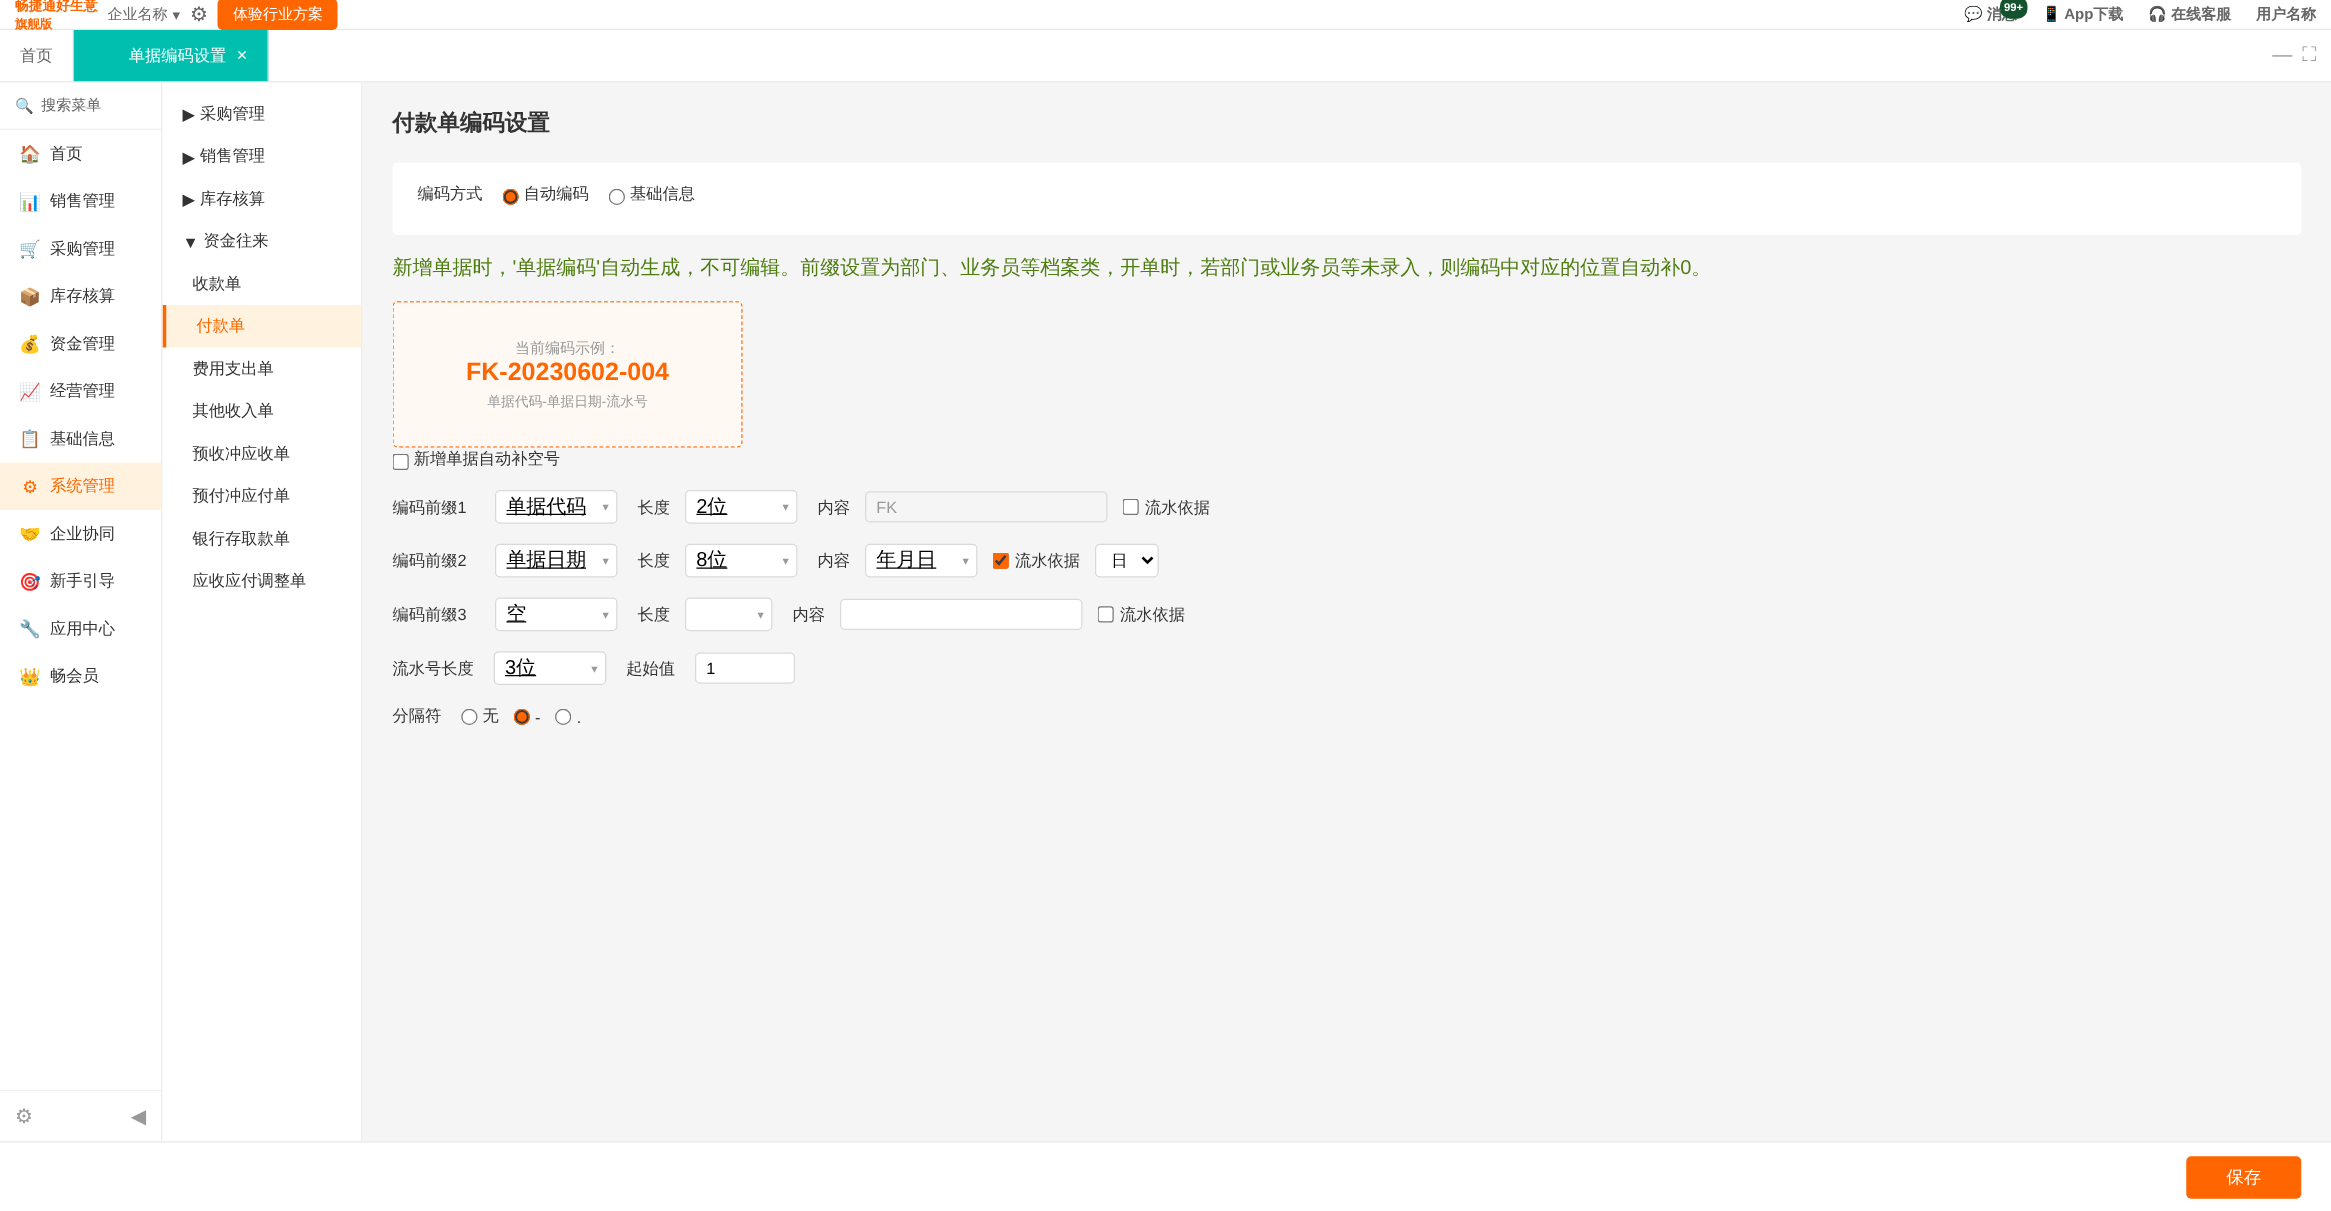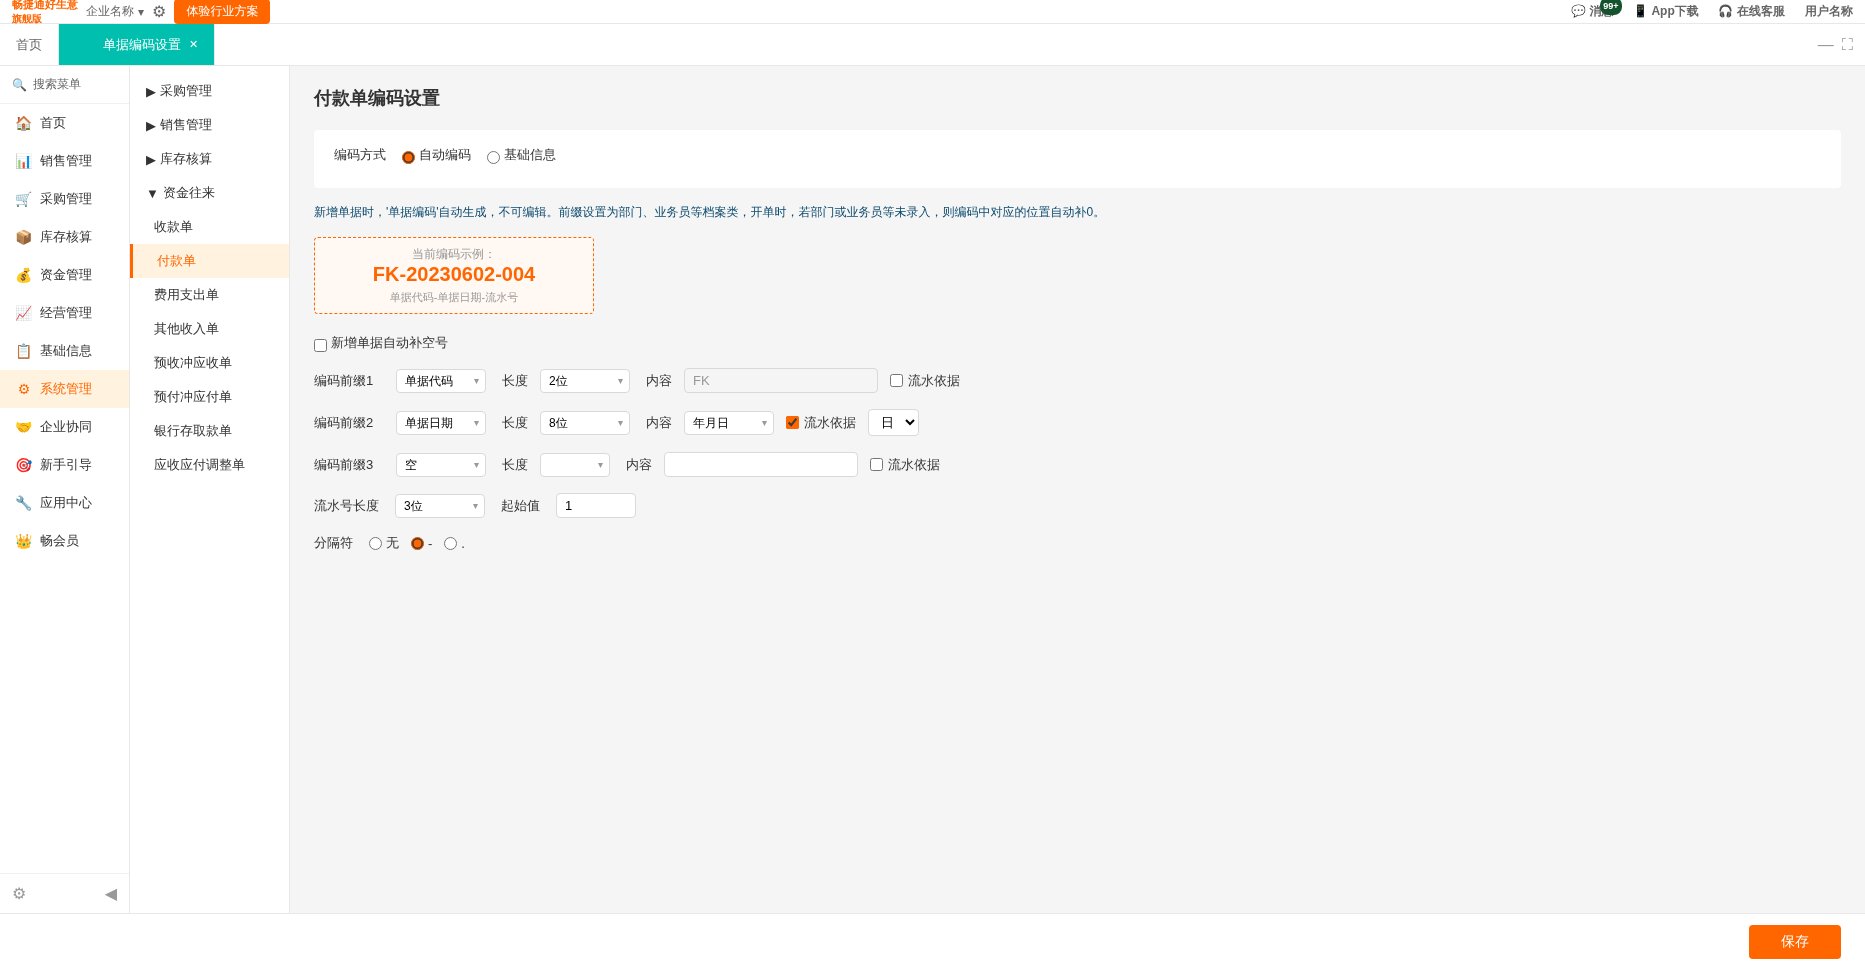--- a/index.html
+++ b/index.html
@@ -47,24 +47,24 @@
 
     
     .section-box { background: #fff; border-radius: 4px; padding: 16px 20px; margin-bottom: 16px; }
     .encoding-method { display: flex; align-items: center; gap: 16px; margin-bottom: 8px; }
     .encoding-label { color: #333; font-size: 13px; }
     .radio-group { display: flex; align-items: center; gap: 16px; }
     .radio-item { display: flex; align-items: flex-end; gap: 4px; cursor: pointer; font-size: 13px; }
     .radio-item input[type="radio"] { accent-color: #f60; }
 
     
-    .info-text { font-size: 12px; color: #0c4a6e; margin-bottom: 16px; }
-
-    
-    .preview-box { background: #fff8f3; border: 1px dashed #f60; border-radius: 4px; padding: 8px 20px; margin-bottom: 20px; display: inline-block; min-width: 280px; }
+    .info-text { font-size: 16px; color: #4d7c0f; margin-bottom: 16px; }
+
+    
+    .preview-box { background: #fff8f3; border: 1px dashed #f60; border-radius: 4px; padding: 28px 20px; display: inline-block; min-width: 280px; }
     .preview-label { font-size: 12px; color: #999; text-align: center; }
     .preview-code { font-size: 20px; font-weight: bold; color: #f60; text-align: center; }
     .preview-desc { font-size: 11px; color: #999; text-align: center; margin-top: 4px; }
 
     
     .checkbox-row { display: flex; align-items: flex-end; gap: 4px; margin-bottom: 16px; font-size: 13px; color: #333; }
     .checkbox-row input[type="checkbox"] { accent-color: #f60; }
 
     
     .config-row { display: flex; align-items: center; gap: 12px; margin-bottom: 16px; flex-wrap: wrap; }
@@ -89,21 +89,21 @@
     .sep-options { display: flex; align-items: center; gap: 12px; }
     .sep-option { display: flex; align-items: center; gap: 4px; font-size: 13px; cursor: pointer; }
     .sep-option input[type="radio"] { accent-color: #f60; }
 
     
     .bottom-bar { height: 56px; background: #fff; border-top: 1px solid #e8e8e8; display: flex; align-items: center; justify-content: flex-end; padding: 0 24px; flex-shrink: 0; }
     .save-btn { background: #f60; color: #fff; border: none; border-radius: 4px; padding: 8px 32px; font-size: 14px; cursor: pointer; }
 
     
     .select-custom { position: relative; display: inline-flex; align-items: center; border: 1px solid #d9d9d9; border-radius: 4px; background: #fff; padding: 4px 8px; min-width: 90px; font-size: 13px; cursor: pointer; }
-    .select-custom select { border: none; outline: none; background: transparent; font-size: 12px; appearance: none; padding-right: 16px; flex: 1; cursor: pointer; }
+    .select-custom select { border: none; outline: none; background: transparent; font-size: 16px; appearance: none; padding-right: 16px; flex: 1; cursor: pointer; text-decoration: underline; }
     .select-custom::after { content: '▾'; position: absolute; right: 6px; color: #999; font-size: 10px; pointer-events: none; }
   </style>
 </head>
 <body>
 
 <div class="topbar">
   <div class="topbar-left">
     <div class="topbar-logo">
       <div>畅捷通好生意</div>
       <div style="font-size:10px;">旗舰版</div>

